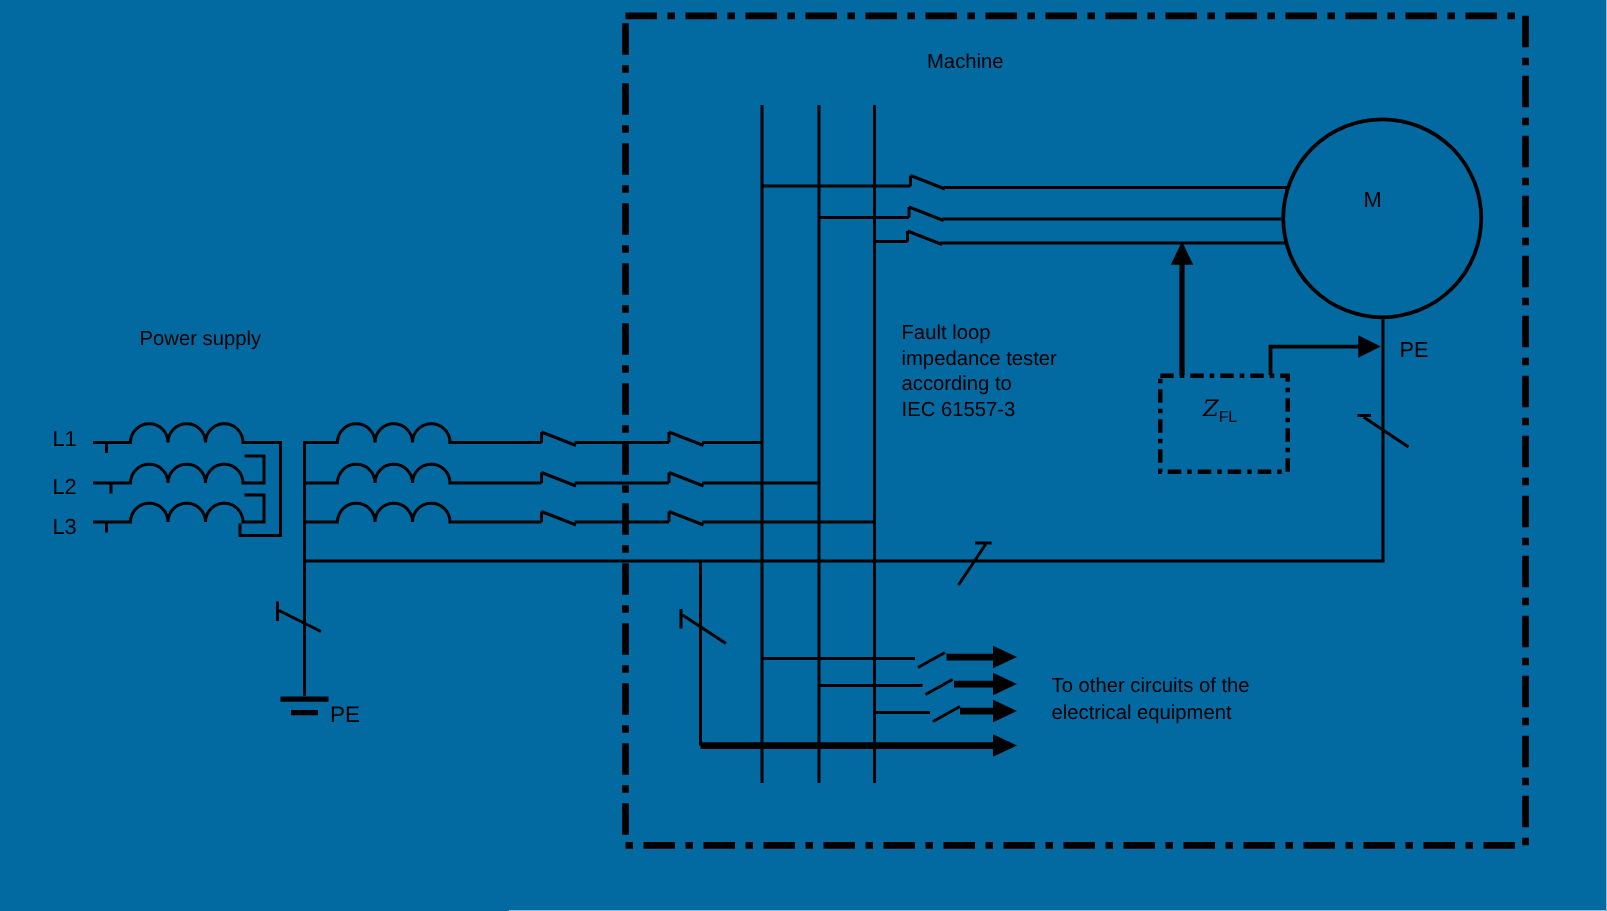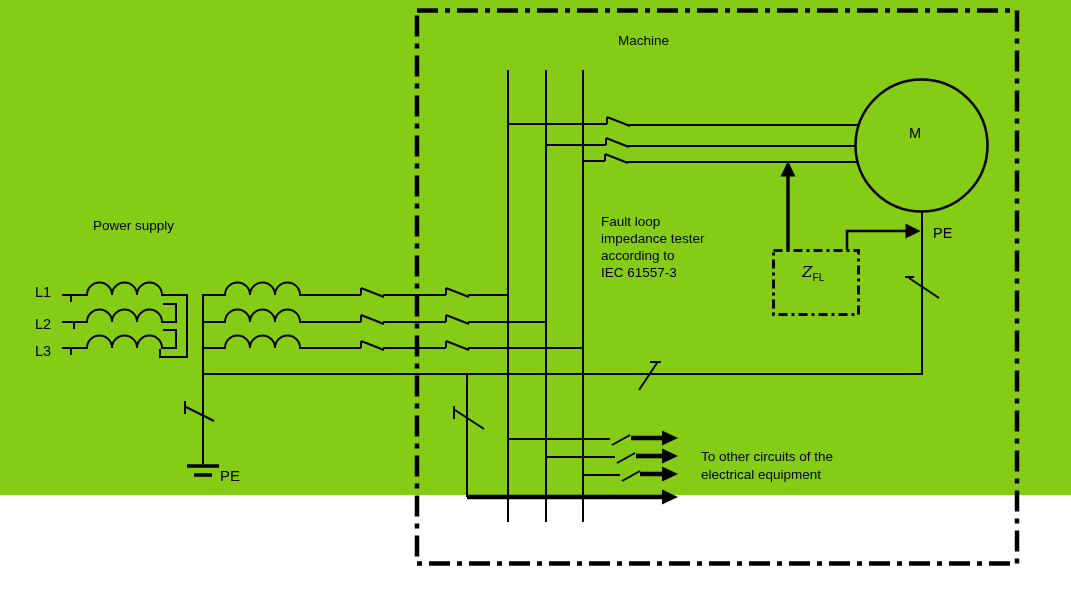--- a/index.html
+++ b/index.html
@@ -2,21 +2,21 @@
 <html><head>
 <meta charset="utf-8">
 <style>
   html,body{
     margin:0;padding:0;
     width:1071px;height:607px;
     background:#ffffff;
     overflow:hidden;
     font-family:"Liberation Sans", sans-serif;
   }
-  #stage{position:relative;width:1071px;height:495px;background:#84cc16;}
+  #stage{position:relative;width:1071px;height:607px;background:#0369a1;}
   svg{position:absolute;left:0;top:0;}
   svg text{fill:#000000;}
   .w  {stroke:#000000;stroke-width:2;fill:none;}
   .w25{stroke:#000000;stroke-width:2.5;fill:none;}
   .w35{stroke:#000000;stroke-width:3.5;fill:none;}
   .thick{stroke:#000000;stroke-width:4.5;fill:none;}
   .solid{fill:#000000;stroke:none;}
   .border{stroke:#000000;stroke-width:4.5;fill:none;stroke-dasharray:21 7 5 7;}
   .dashbox{stroke:#000000;stroke-width:3;fill:none;stroke-dasharray:9 4 3 4;}
   .t13{font-size:13.5px;}

